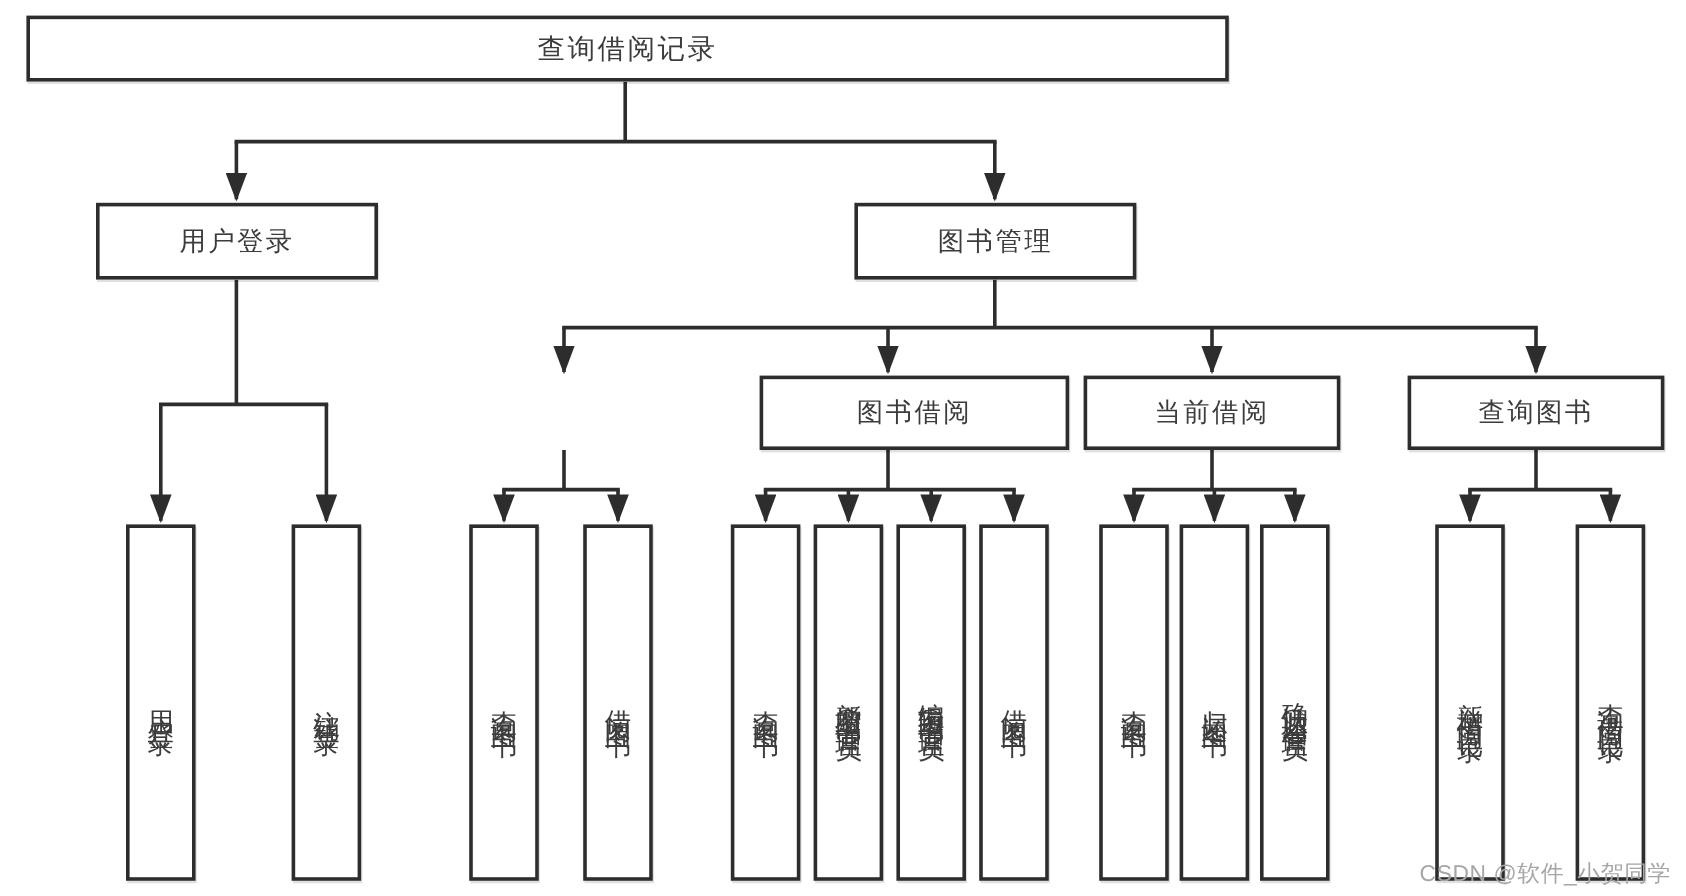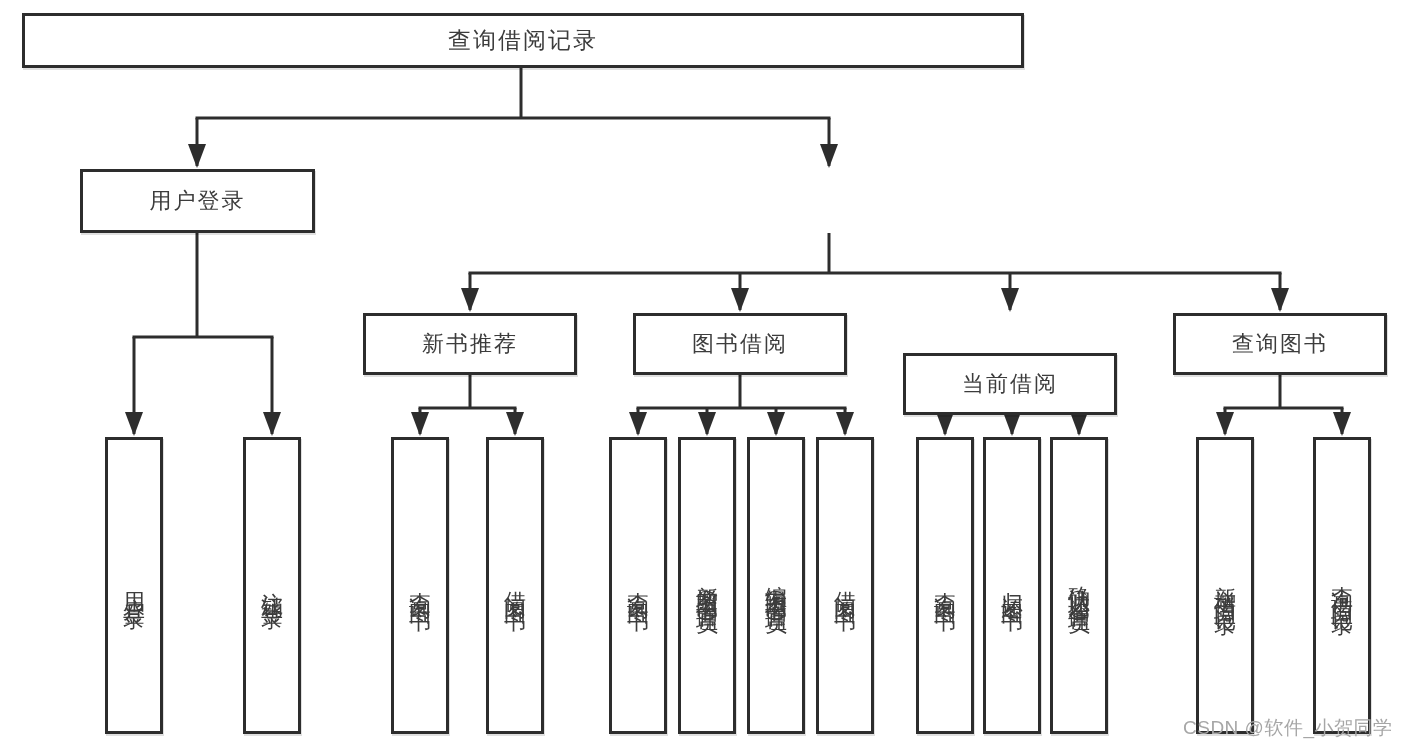--- a/index.html
+++ b/index.html
@@ -116,24 +116,24 @@
         <path d="M1223.5,408 H1343.5"></path>
         <path d="M1225,408 V434" marker-end="url(#ah)"></path>
         <path d="M1342,408 V434" marker-end="url(#ah)"></path>
       </g>
     </g>
   </svg>
 
   <div class="node h-node root-node" style="left:22px; top:13px; width:1002px; height:55px;">查询借阅记录</div>
 
   <div class="node h-node" style="left:80px; top:169px; width:235px; height:64px;">用户登录</div>
+  <div class="node h-node" style="left:712px; top:169px; width:235px; height:64px;">图书管理</div>
 
-  <div class="node h-node" style="left:363px; top:313px; width:214px; height:62px;">新书推荐</div>
-  <div class="node h-node" style="left:633px; top:313px; width:214px; height:62px;">图书借阅</div>
-  <div class="node h-node" style="left:903px; top:313px; width:214px; height:62px;margin-top:40px;">当前借阅</div>
+  <div class="node h-node" style="left:633px; top:313px; width:258px; height:62px;">图书借阅</div>
+  <div class="node h-node" style="left:903px; top:313px; width:214px; height:62px;">当前借阅</div>
   <div class="node h-node" style="left:1173px; top:313px; width:214px; height:62px;">查询图书</div>
 
   <div class="node leaf" style="left:105px; top:437px; width:58px; height:297px;">用户登录</div>
   <div class="node leaf" style="left:243px; top:437px; width:58px; height:297px;">注销登录</div>
 
   <div class="node leaf" style="left:391px; top:437px; width:58px; height:297px;">查询图书</div>
   <div class="node leaf" style="left:486px; top:437px; width:58px; height:297px;">借阅图书</div>
 
   <div class="node leaf" style="left:609px; top:437px; width:58px; height:297px;">查询图书</div>
   <div class="node leaf long" style="left:678px; top:437px; width:58px; height:297px;">新增图书（管理员）</div>

